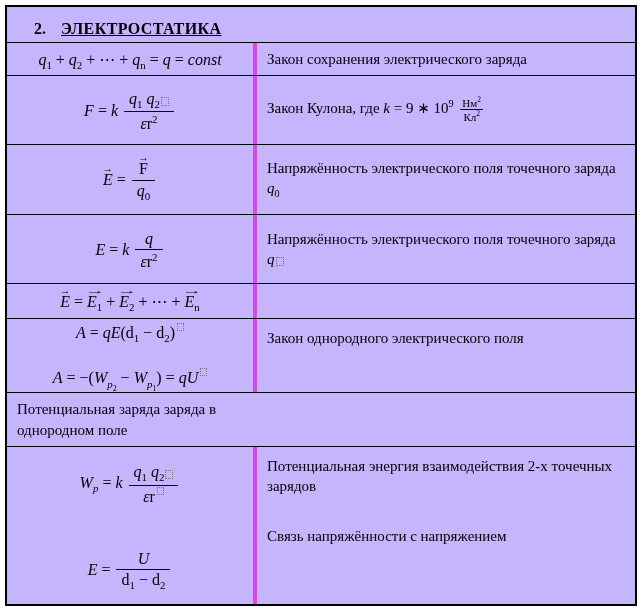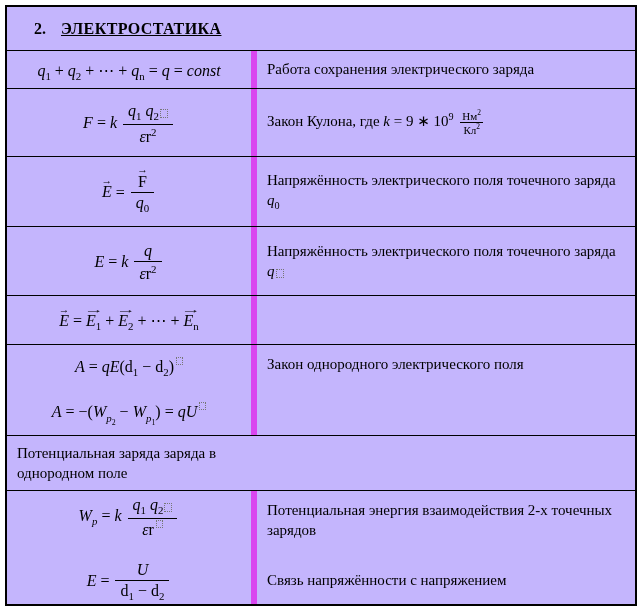--- a/index.html
+++ b/index.html
@@ -6,36 +6,36 @@
   html,body { width:642px; height:614px; background:#ffffff; color:#000;
     font-family:"Liberation Serif", serif; }
   .page { position:relative; width:642px; height:614px; background:#fff; overflow:hidden; }
   .table { position:absolute; left:5px; top:5px; width:632px; height:601px;
     border:2px solid #000; display:flex; flex-direction:column; background:#c4b5fd; }
   .row { display:grid; grid-template-columns:250px 1fr; border-top:1px solid #000; }
   .title-row { display:block; border-top:none; height:43px; padding:13px 0 0 27px; }
   .t-num { font-weight:bold; font-size:16px; margin-right:15px; }
   .t-text { font-weight:bold; font-size:16px; text-decoration:underline; letter-spacing:0.4px; }
   .cell { min-height:100%; }
-  .left { border-right:6px solid #d946ef; display:flex; flex-direction:column;
+  .left { border-right:4px solid #d946ef; display:flex; flex-direction:column;
     justify-content:center; align-items:center;font-family:Liberation Serif, serif; }
   .right { padding:6px 12px 6px 10px; display:flex; flex-direction:column; justify-content:center; }
   .r1{height:38px} .r2{height:69px} .r3{height:70px} .r4{height:69px}
   .r5{height:49px} .r6{height:92px} .r7{height:55px} .r8{flex:1}
   .formula { font-size:16px; padding-top:4px; white-space:nowrap; }
   .desc { font-size:15px; line-height:1.35; }
   .r6 .left { gap:20px; }
   .r8 .left { gap:16px;justify-content:center; }
   .r6 .right, .r8 .right { justify-content:flex-start; padding-top:9px; }
   .r8 .right .desc + .desc { margin-top:30px; }
   i { font-style:italic; }
   sub { font-size:0.68em; }
   sup { font-size:0.68em; }
   .ss { font-size:0.72em; vertical-align:-0.35em; }
-  .frac { display:inline-block; vertical-align:middle; text-align:center; margin:1px 2px; }
+  .frac { display:inline-block; vertical-align:middle; text-align:center; margin:12px 2px; }
   .frac .num { display:block; padding:0 5px 1px; border-bottom:1px solid #000; line-height:1.15; }
   .frac .den { display:block; padding:1px 5px 0; line-height:1.15; }
   .frac.small { font-size:11px; font-weight:normal; margin-left:3px; }
   .frac.small .num, .frac.small .den { padding:0 2px; }
   .bx { display:inline-block; width:8px; height:9px; border:1px dotted #777;
     margin-left:1px; vertical-align:-2px; }
   .bx.sup { vertical-align:7px; width:7px; height:8px; margin-left:2px; }
   .vec { position:relative; display:inline-block; }
   .vec::before { content:'→'; position:absolute; top:-0.80em; left:50%;
     transform:translateX(-50%); font-size:0.66em; font-style:normal; }
@@ -49,21 +49,21 @@
 
     <div class="title-row">
       <span class="t-num">2.</span><span class="t-text">ЭЛЕКТРОСТАТИКА</span>
     </div>
 
     <div class="row r1">
       <div class="cell left">
         <div class="formula"><i>q</i><sub>1</sub> + <i>q</i><sub>2</sub> + ⋯ + <i>q</i><sub>n</sub> = <i>q</i> = <i>const</i></div>
       </div>
       <div class="cell right">
-        <div class="desc">Работа сохранения электрического заряда</div>
+        <div class="desc">Закон сохранения электрического заряда</div>
       </div>
     </div>
 
     <div class="row r2">
       <div class="cell left">
         <div class="formula"><i>F</i> = <i>k</i> <span class="frac"><span class="num"><i>q</i><sub>1</sub> <i>q</i><sub>2</sub><span class="bx"></span></span><span class="den"><i>ε</i>r<sup>2</sup></span></span></div>
       </div>
       <div class="cell right">
         <div class="desc">Закон Кулона, где <i>k</i> = 9 ∗ 10<sup>9</sup> <span class="frac small"><span class="num">Нм<sup>2</sup></span><span class="den">Кл<sup>2</sup></span></span></div>
       </div>

